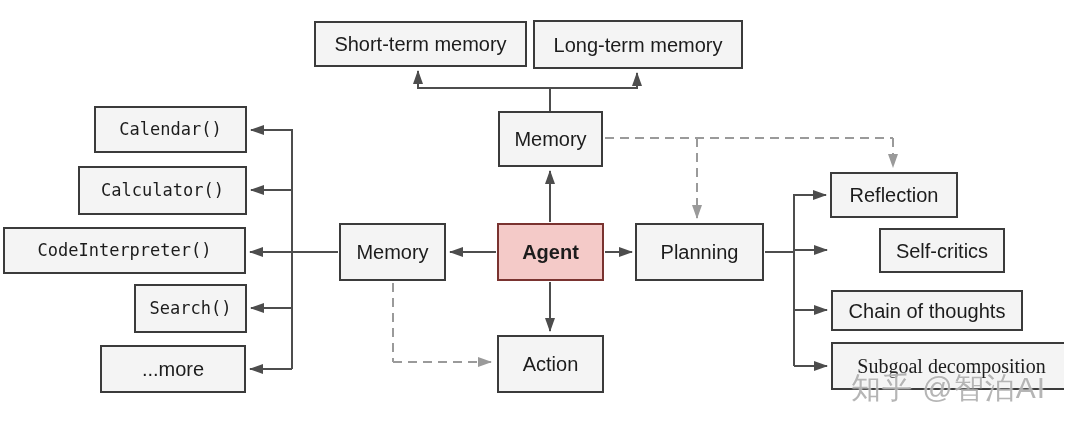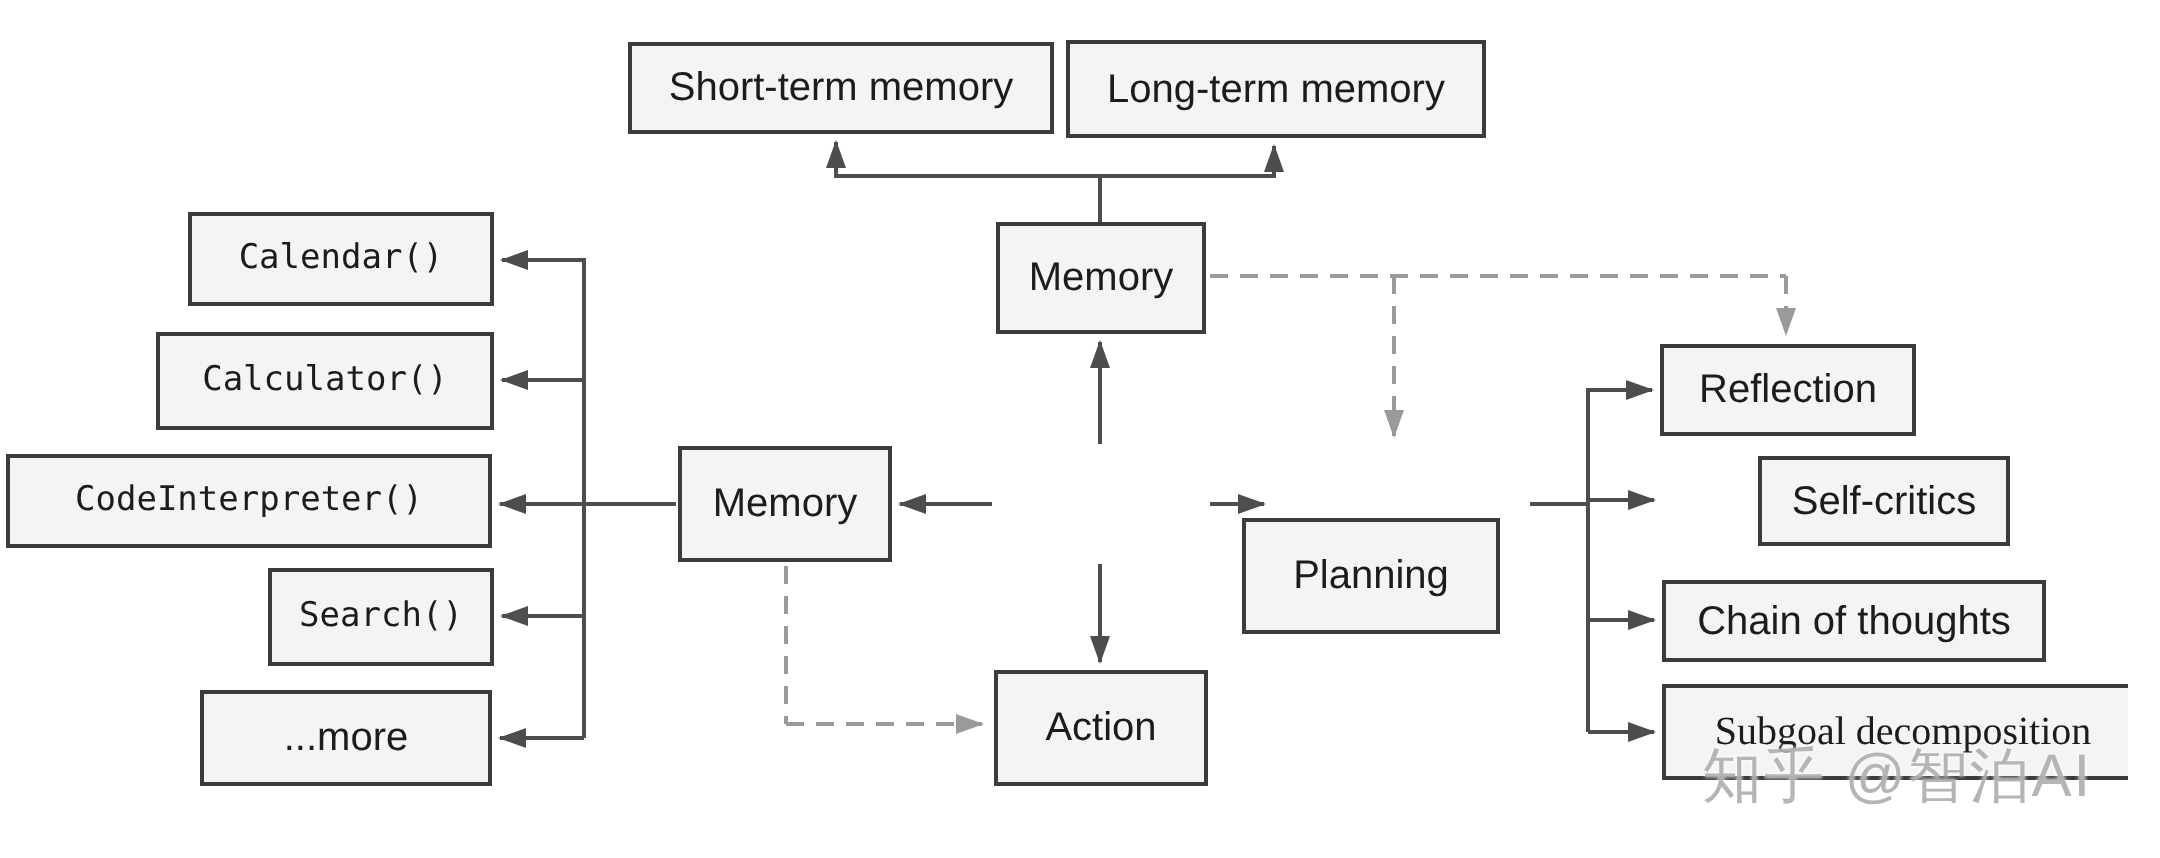--- a/index.html
+++ b/index.html
@@ -110,21 +110,22 @@
   <div class="node" style="left:533px; top:20px; width:210px; height:49px;">Long-term memory</div>
   <div class="node" style="left:498px; top:111px; width:105px; height:56px;">Memory</div>
 
   <div class="node code" style="left:94px; top:106px; width:153px; height:47px;">Calendar()</div>
   <div class="node code" style="left:78px; top:166px; width:169px; height:49px;">Calculator()</div>
   <div class="node code" style="left:3px; top:227px; width:243px; height:47px;">CodeInterpreter()</div>
   <div class="node code" style="left:134px; top:284px; width:113px; height:49px;">Search()</div>
   <div class="node" style="left:100px; top:345px; width:146px; height:48px;">...more</div>
 
   <div class="node" style="left:339px; top:223px; width:107px; height:58px;">Memory</div>
-  <div class="node" style="left:621px; top:223px; width:129px; height:58px;margin-top:36px;">Planning</div>
+  <div class="node agent" style="left:497px; top:223px; width:107px; height:58px;">Agent</div>
+  <div class="node" style="left:635px; top:223px; width:129px; height:58px;">Planning</div>
   <div class="node" style="left:497px; top:335px; width:107px; height:58px;">Action</div>
 
   <div class="node" style="left:830px; top:172px; width:128px; height:46px;">Reflection</div>
   <div class="node" style="left:831px; top:228px; width:126px; height:45px;margin-left:48px;">Self-critics</div>
   <div class="node" style="left:831px; top:290px; width:192px; height:41px;">Chain of thoughts</div>
   <div class="node" style="left:831px; top:342px; width:241px; height:48px;font-family:Liberation Serif, serif;">Subgoal decomposition</div>
 
   <div class="watermark">知乎 @智泊AI</div>
 
 </div>

